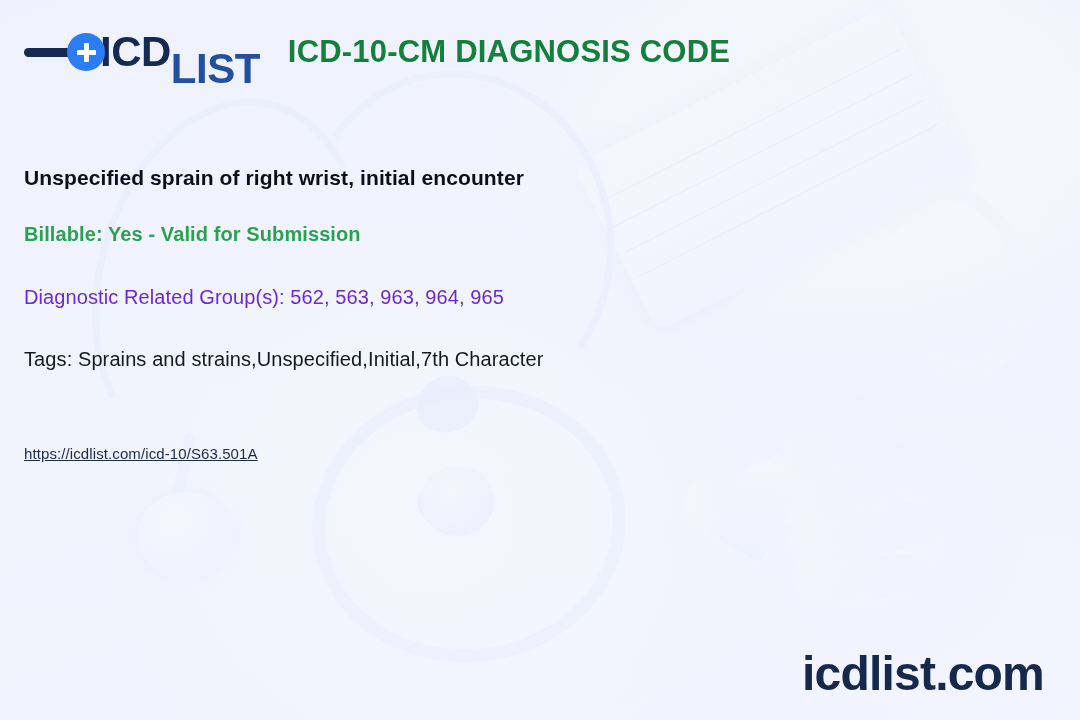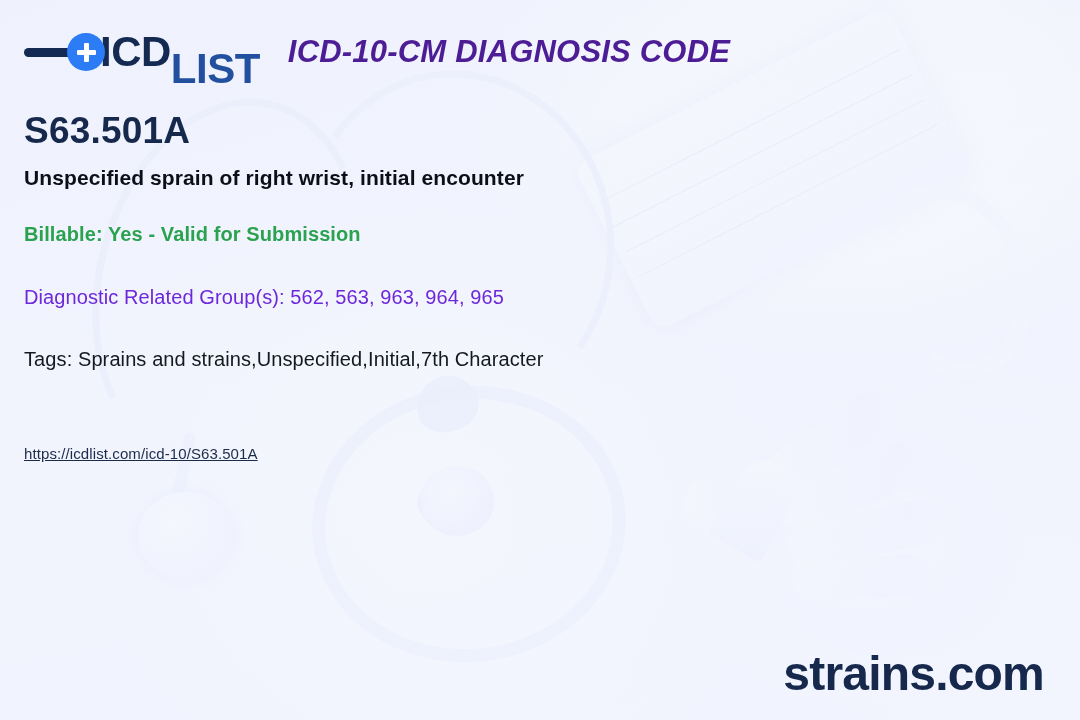--- a/index.html
+++ b/index.html
@@ -256,24 +256,23 @@
     font-weight: bold;
     letter-spacing: -0.5px;
     color: #22509f;
     line-height: 1;
     margin-top: 33px;
   }
   .header-title {
     margin-left: 28px;
     font-size: 31px;
     font-weight: bold;
-    color: #4c1d95;
+    color: #15803d;
     letter-spacing: 0.2px;
     white-space: nowrap;
-    font-style: italic;
   }
 
   
   .code {
     position: absolute;
     left: 24px;
     top: 112px;
     font-size: 37px;
     font-weight: bold;
     color: #16294d;
@@ -377,22 +376,21 @@
         <span class="brand-circle">
           <span class="plus-h"></span>
           <span class="plus-v"></span>
         </span>
         <span class="brand-icd">ICD</span>
         <span class="brand-list">LIST</span>
       </div>
       <div class="header-title">ICD-10-CM DIAGNOSIS CODE</div>
     </div>
 
-    <div class="code">S63.501A</div>
     <div class="desc">Unspecified sprain of right wrist, initial encounter</div>
     <div class="billable">Billable: Yes - Valid for Submission</div>
     <div class="drg">Diagnostic Related Group(s): 562, 563, 963, 964, 965</div>
     <div class="tags">Tags: Sprains and strains,Unspecified,Initial,7th Character</div>
     <div class="url">https://icdlist.com/icd-10/S63.501A</div>
 
-    <div class="watermark">strains.com</div>
+    <div class="watermark">icdlist.com</div>
   </div>
 </div>
 
 </body></html>

